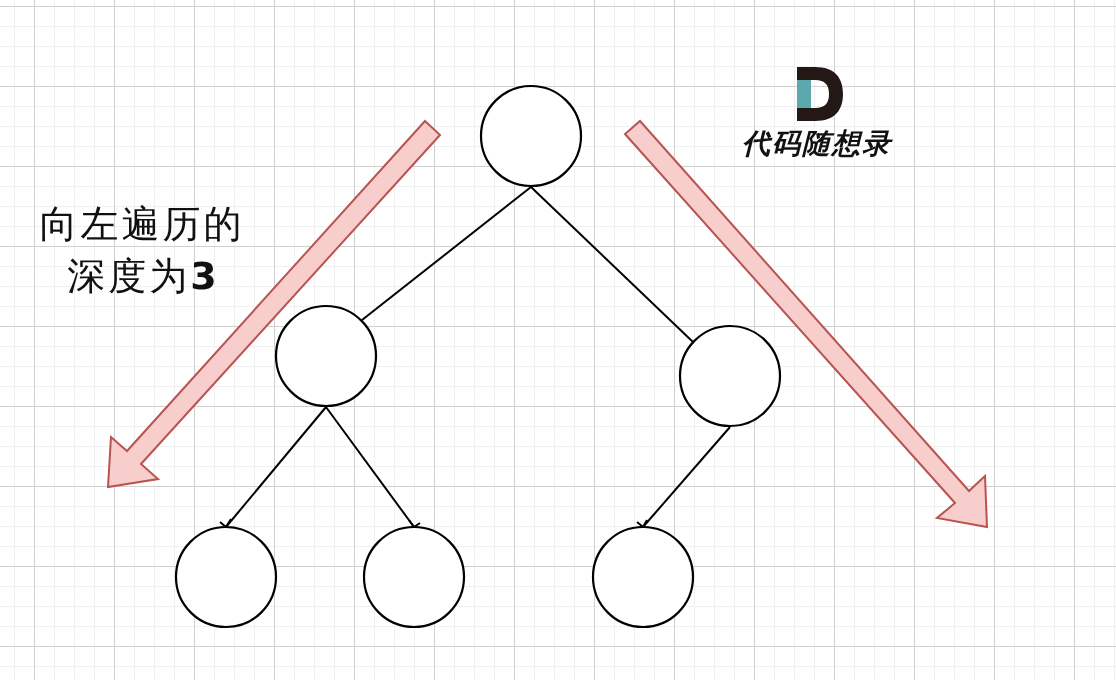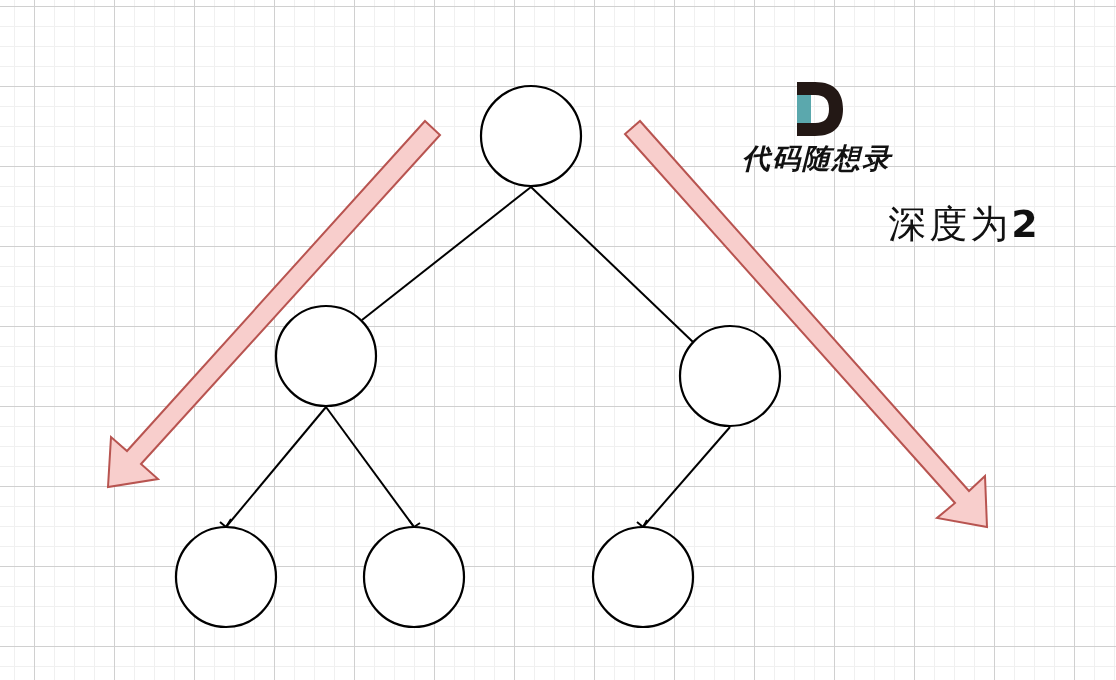--- a/index.html
+++ b/index.html
@@ -53,21 +53,20 @@
       left: 843px;
       top: 198px;
       width: 240px;
     }
     .logo {
       position: absolute;
       left: 722px;
       top: 66px;
       width: 190px;
       height: 100px;
-      margin-top: 15px;
     }
     .logo-d {
       position: absolute;
       left: 73px;
       top: 0;
       width: 50px;
       height: 56px;
     }
     .logo-text {
       position: absolute;
@@ -111,24 +110,25 @@
       <circle cx="531" cy="136" r="50"></circle>
       <circle cx="326" cy="356" r="50"></circle>
       <circle cx="730" cy="376" r="50"></circle>
       <circle cx="226" cy="577" r="50"></circle>
       <circle cx="414" cy="577" r="50"></circle>
       <circle cx="643" cy="577" r="50"></circle>
     </g>
   </svg>
 
   <div class="label" id="label-left">
+    <div>向左遍历的</div>
+    <div><span>深度为</span><span class="num">3</span></div>
   </div>
 
   <div class="label" id="label-right">
-    <div><span>深度为</span><span class="num">2</span></div>
   </div>
 
   <div class="logo">
     <svg class="logo-d" viewBox="0 0 50 56" xmlns="http://www.w3.org/2000/svg">
       <path d="M2,1 L20,1 C40,1 48,12 48,28 C48,44 40,55 20,55 L2,55 Z M16,14 L16,42 L20,42 C30,42 34,37 34,28 C34,19 30,14 20,14 Z" fill="#231815" fill-rule="evenodd"></path>
       <rect x="2" y="14" width="14" height="28" fill="#5ba8ad"></rect>
     </svg>
     <div class="logo-text">代码随想录</div>
   </div>
 

